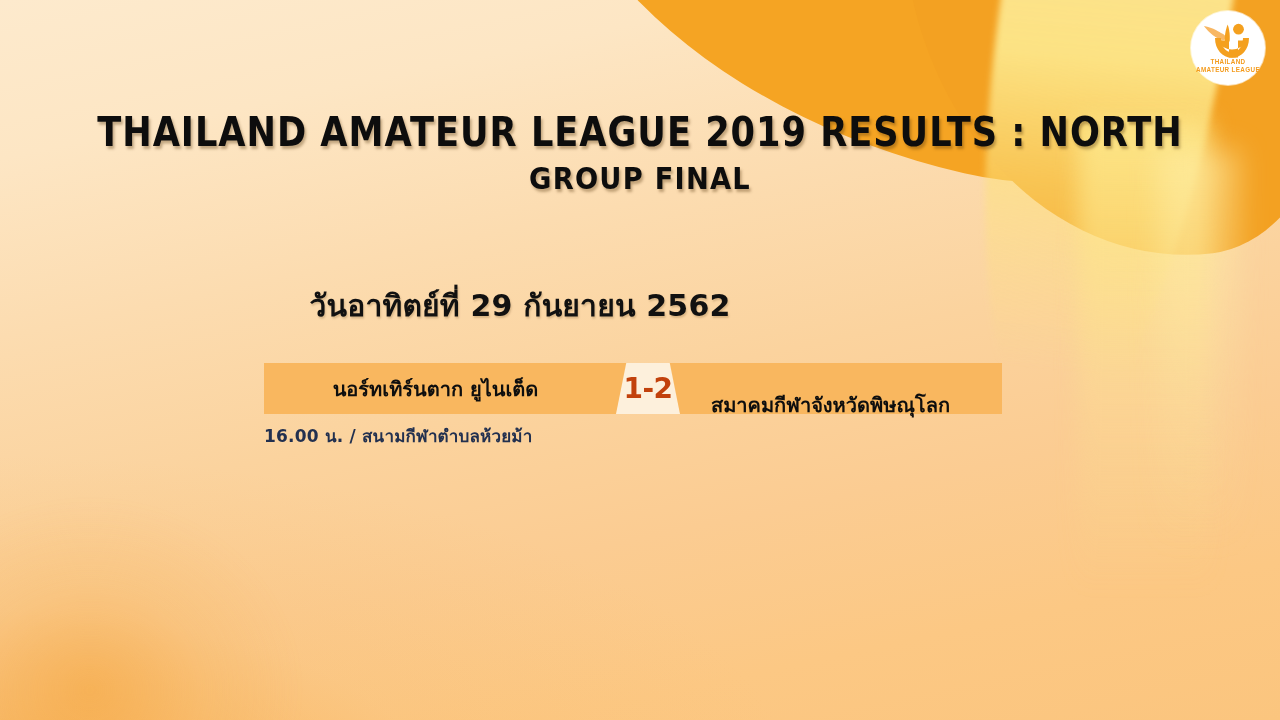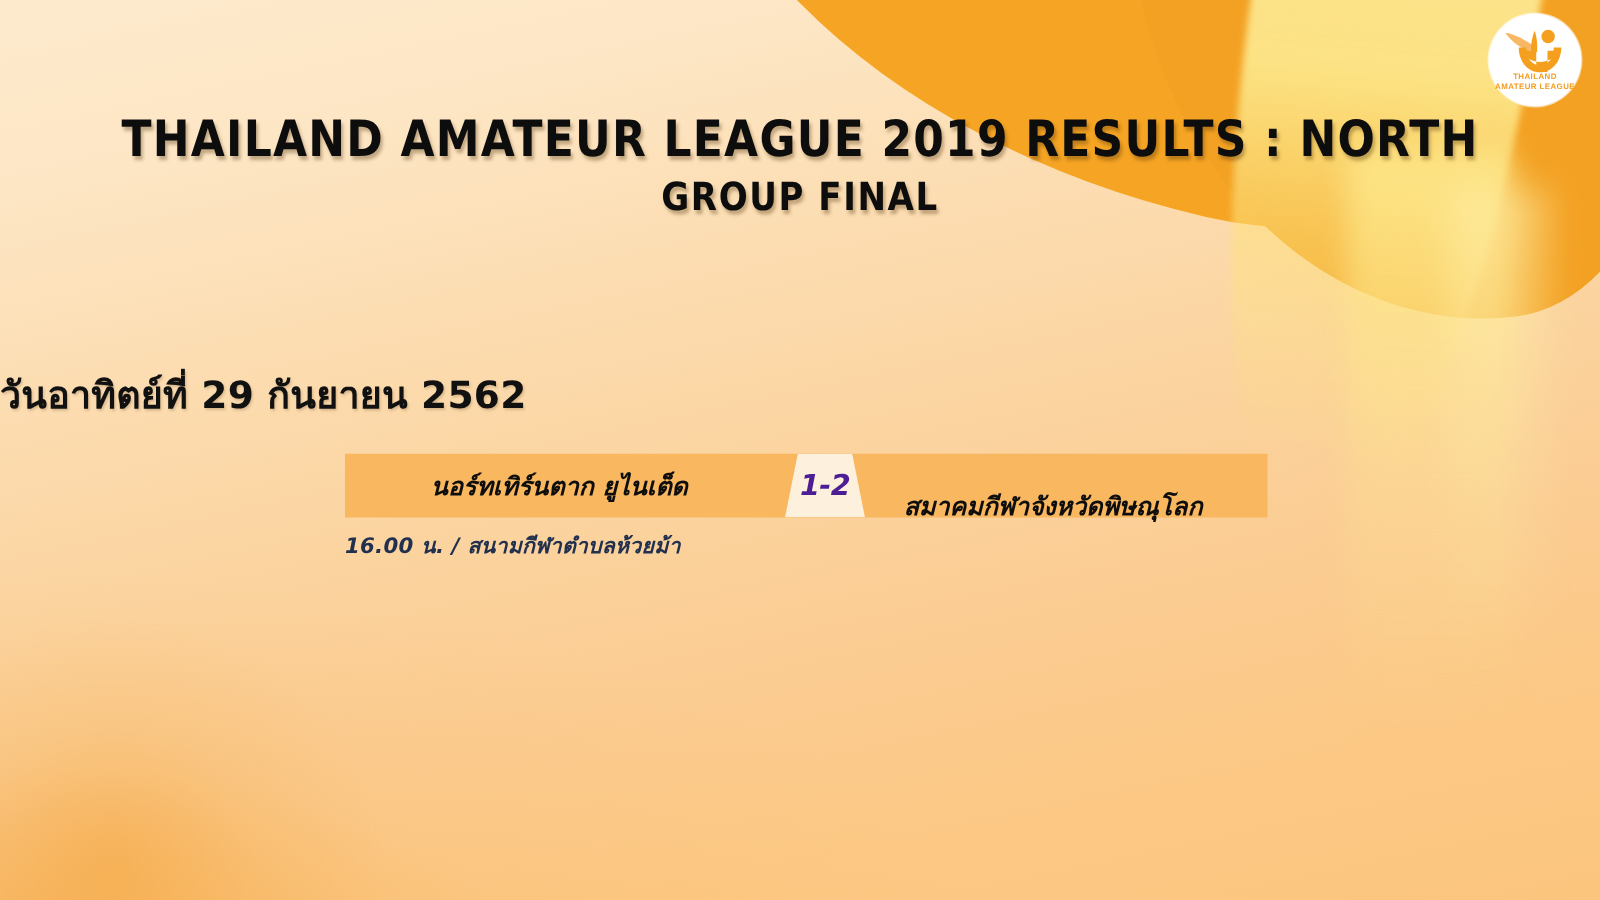--- a/index.html
+++ b/index.html
@@ -142,21 +142,21 @@
     font-weight: bold;
     font-size: 6.3px;
     letter-spacing: 0.35px;
     line-height: 8.4px;
   }
 
   
   .title-block {
     position: absolute;
     left: 0;
-    top: 88px;
+    top: 108px;
     width: 1280px;
     text-align: center;
   }
   .title-main, .title-sub {
     font-family: "DejaVu Sans", sans-serif;
     font-weight: bold;
     color: #0d0d0d;
     letter-spacing: 1.1px;
     text-shadow: 2px 3px 3px rgba(80,50,10,0.35);
     transform: scaleX(0.88);
@@ -169,38 +169,37 @@
   .title-sub {
     font-size: 31px;
     line-height: 44px;
     letter-spacing: 1.4px;
   }
 
   
   .date-line {
     position: absolute;
     left: 0;
-    top: 292px;
+    top: 282px;
     width: 1040px;
-    text-align: left;
+    text-align: center;
     font-family: "DejaVu Sans", sans-serif;
     font-weight: bold;
     font-size: 30px;
     color: #111111;
     letter-spacing: 0.2px;
     text-shadow: 1px 2px 2px rgba(90,60,20,0.22);
   }
 
   
   .match-wrap {
     position: absolute;
-    left: 276px;
+    left: 264px;
     top: 363px;
     width: 738px;
-    font-style: italic;
   }
   .match-bar {
     position: relative;
     height: 51px;
     background: #f9b75f;
     display: flex;
     align-items: center;
   }
   .team {
     flex: 1 1 0;
@@ -221,22 +220,22 @@
     height: 51px;
     background: #fdf0dc;
     clip-path: polygon(16% 0%, 84% 0%, 100% 100%, 0% 100%);
     display: flex;
     align-items: center;
     justify-content: center;
   }
   .score-text {
     font-family: "DejaVu Sans", sans-serif;
     font-weight: bold;
-    font-size: 23px;
-    color: #4c1d95;
+    font-size: 28px;
+    color: #c2410c;
     letter-spacing: -0.5px;
   }
 
   .venue-line {
     margin-top: 8px;
     font-family: "DejaVu Sans", sans-serif;
     font-weight: bold;
     font-size: 17px;
     color: #22304f;
     letter-spacing: 0.2px;

